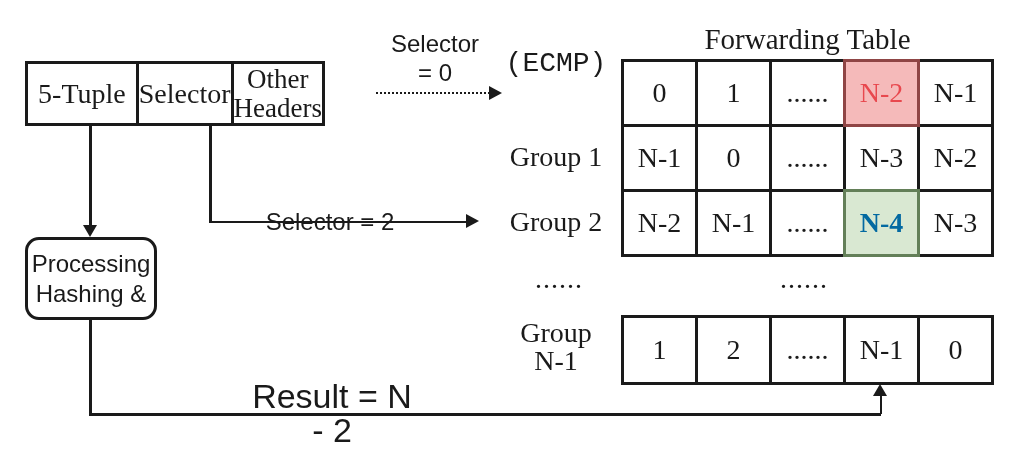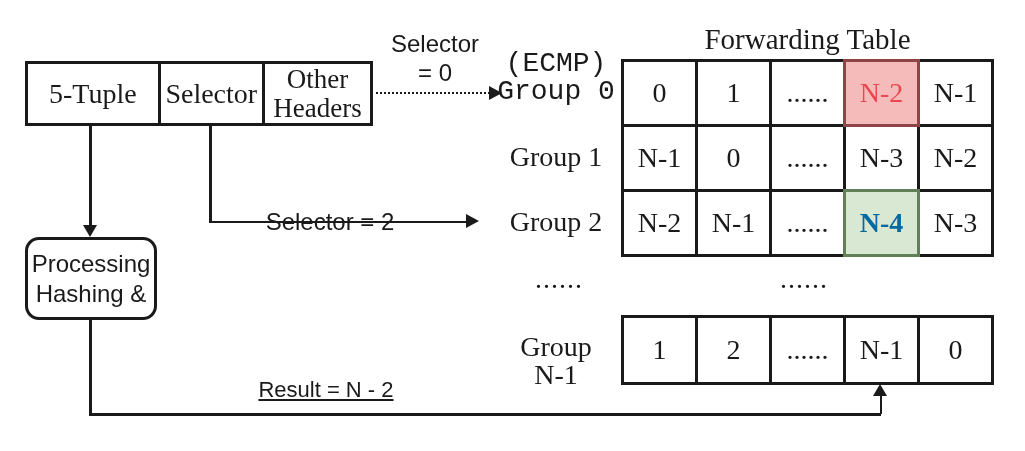--- a/index.html
+++ b/index.html
@@ -3,21 +3,21 @@
 <meta charset="utf-8">
 <style>
   html,body{margin:0;padding:0;background:#fff;}
   #canvas{position:relative;width:1025px;height:451px;background:#ffffff;overflow:hidden;
           font-family:"Liberation Serif", serif;color:#1a1a1a;}
   .abs{position:absolute;}
   .sans{font-family:"Liberation Sans", sans-serif;}
   .center{text-align:center;}
 
   
-  .packet{left:25px;top:61px;width:348px;height:65px;display:flex;box-sizing:border-box;
+  .packet{left:25px;top:61px;width:300px;height:65px;display:flex;box-sizing:border-box;
           border:3px solid #1a1a1a;}
   .pcell{display:flex;align-items:center;justify-content:center;box-sizing:border-box;
          font-size:28px;line-height:1.05;text-align:center;}
   .pcell+.pcell{border-left:3px solid #1a1a1a;}
   .pc1{width:132px;} .pc2{width:106px;} .pc3{width:110px;font-size:27px;}
 
   
   .ftable{display:block;}
   .frow{display:flex;}
   .frow+.frow{margin-top:-3px;}
@@ -68,25 +68,24 @@
     <div>= 0</div>
   </div>
 
   <div class="abs dotline" style="left:376px;top:92px;width:114px;"></div>
   <div class="abs arr arr-right" style="left:489px;top:86px;"></div>
 
   <div class="abs title">Forwarding Table</div>
 
   <div class="abs grouplabel" style="top:50px;font-family:Liberation Mono, monospace;">
     <div>(ECMP)</div>
-    <div>Group 0</div>
   </div>
   <div class="abs grouplabel" style="top:143px;">Group 1</div>
   <div class="abs grouplabel" style="top:208px;">Group 2</div>
-  <div class="abs grouplabel" style="top:333px;">
+  <div class="abs grouplabel" style="top:319px;">
     <div>Group</div>
     <div>N-1</div>
   </div>
 
   <div class="abs ftable" style="left:621px;top:59px;">
     <div class="frow">
       <div class="fcell">0</div>
       <div class="fcell">1</div>
       <div class="fcell">......</div>
       <div class="fcell hl-red">N-2</div>
@@ -131,15 +130,15 @@
 
   <div class="abs vline" style="left:209px;top:126px;height:96px;"></div>
   <div class="abs hline" style="left:209px;top:220.5px;width:258px;"></div>
   <div class="abs arr arr-right" style="left:466px;top:214px;"></div>
   <div class="abs sans lbl center" style="left:250px;top:208px;width:160px;">Selector = 2</div>
 
   <div class="abs vline" style="left:89px;top:320px;height:95px;"></div>
   <div class="abs hline" style="left:89px;top:413px;width:792px;"></div>
   <div class="abs vline" style="left:879.5px;top:396px;height:18px;"></div>
   <div class="abs arr arr-up" style="left:873px;top:384px;"></div>
-  <div class="abs sans center" style="left:240px;top:379px;width:172px;font-size:22px;line-height:1.0;text-decoration:underline;">Result = N - 2</div>
+  <div class="abs sans center" style="left:246px;top:379px;width:172px;font-size:34px;line-height:1.0;">Result = N - 2</div>
 
 </div>
 
 </body></html>

